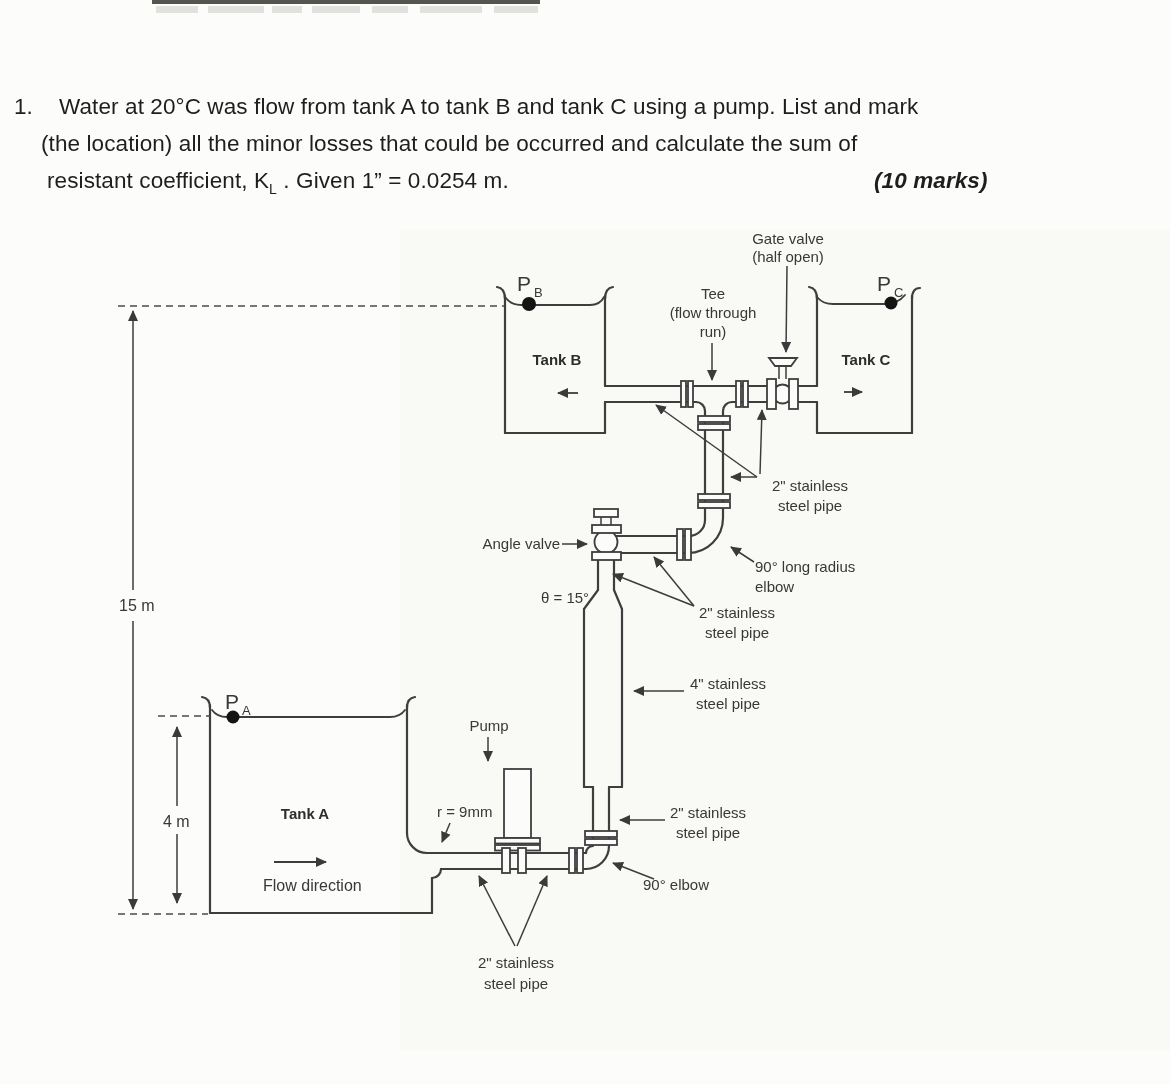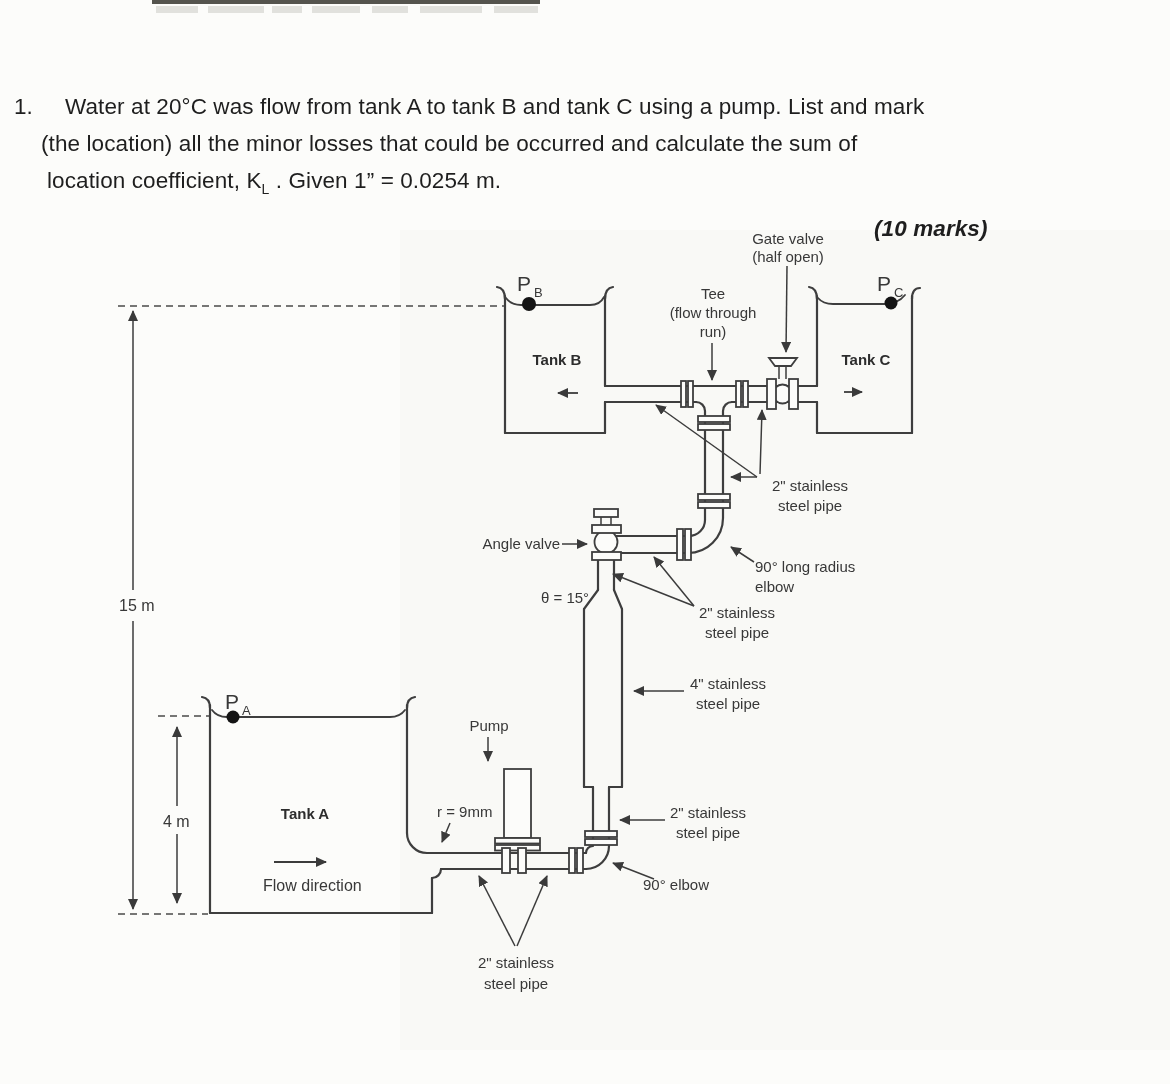--- a/index.html
+++ b/index.html
@@ -4,21 +4,21 @@
 <style>
   html,body{margin:0;padding:0;background:#ffffff;}
   #page{position:relative;width:1170px;height:1084px;background:#fcfcfa;overflow:hidden;
         font-family:"Liberation Sans",sans-serif;}
   #scan-tint{position:absolute;left:400px;top:230px;width:770px;height:820px;
         background:#f6f6f2;opacity:.55;pointer-events:none;}
   #top-bar{position:absolute;left:152px;top:0;width:388px;height:4px;background:#55544e;}
   .remnant{position:absolute;top:6px;height:7px;background:#cfcec9;opacity:.6;}
   #problem{position:absolute;left:0;top:0;width:1170px;color:#1e1e1e;font-size:22.5px;}
   .pline{position:absolute;white-space:nowrap;letter-spacing:.1px;}
-  #marks{font-weight:bold;font-style:italic;margin-top:48px;}
+  #marks{font-weight:bold;font-style:italic;}
   sub.kl{font-size:14px;}
   svg{position:absolute;left:0;top:0;}
   svg text{fill:#383838;font-family:"Liberation Sans",sans-serif;font-size:15px;}
   svg text.bold{font-weight:bold;fill:#2d2d2d;}
   svg text.big{font-size:21px;}
   svg text.sub{font-size:13px;}
   svg text.dim{font-size:16px;}
   .ink{stroke:#3e3e3e;fill:none;stroke-width:2.2;stroke-linecap:round;}
   .thin{stroke:#3c3c3c;fill:none;stroke-width:1.5;}
   .comp{stroke:#3e3e3e;fill:#fcfcfa;stroke-width:1.8;}
@@ -34,23 +34,23 @@
   <div class="remnant" style="left:156px;width:42px"></div>
   <div class="remnant" style="left:208px;width:56px"></div>
   <div class="remnant" style="left:272px;width:30px"></div>
   <div class="remnant" style="left:312px;width:48px"></div>
   <div class="remnant" style="left:372px;width:36px"></div>
   <div class="remnant" style="left:420px;width:62px"></div>
   <div class="remnant" style="left:494px;width:44px"></div>
 
   <div id="problem">
     <div class="pline" style="left:14px;top:94px">1.</div>
-    <div class="pline" style="left:65px;top:94px">Water at 20°C was flow from tank A to tank B and tank C using a pump. List and mark</div>
+    <div class="pline" style="left:59px;top:94px">Water at 20°C was flow from tank A to tank B and tank C using a pump. List and mark</div>
     <div class="pline" style="left:41px;top:131px">(the location) all the minor losses that could be occurred and calculate the sum of</div>
-    <div class="pline" style="left:47px;top:168px"><span>location coefficient, K</span><sub class="kl">L</sub><span> . Given 1” = 0.0254 m.</span></div>
+    <div class="pline" style="left:47px;top:168px"><span>resistant coefficient, K</span><sub class="kl">L</sub><span> . Given 1” = 0.0254 m.</span></div>
     <div class="pline" id="marks" style="left:874px;top:168px">(10 marks)</div>
   </div>
 
   <svg width="1170" height="1084" viewBox="0 0 1170 1084">
     <defs>
       <marker id="ah" markerUnits="userSpaceOnUse" markerWidth="13" markerHeight="11" refX="10" refY="5" orient="auto">
         <path d="M0,0 L11,5 L0,10 z" fill="#3a3a3a"></path>
       </marker>
     </defs>
 

